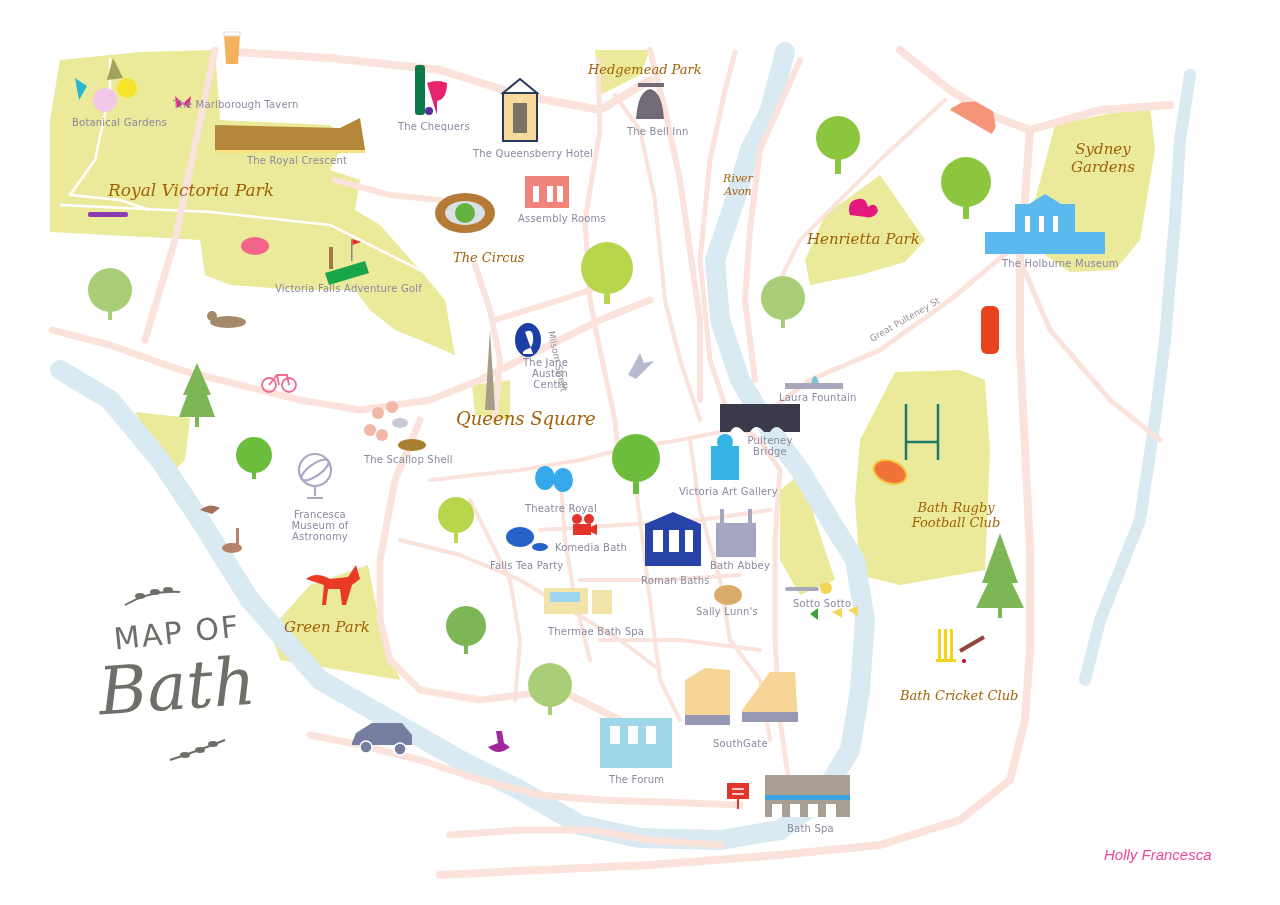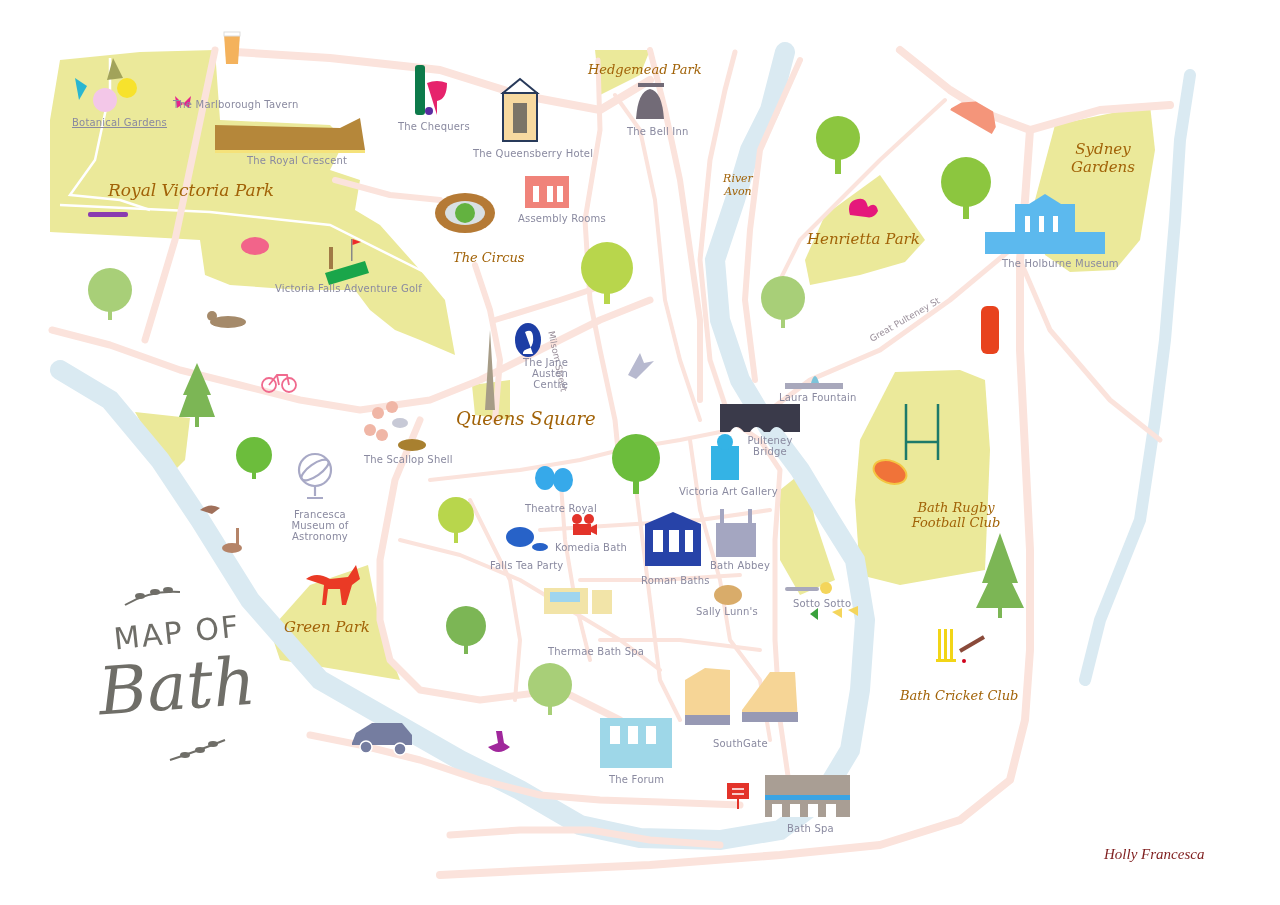--- a/index.html
+++ b/index.html
@@ -5,21 +5,21 @@
   html,body{margin:0;padding:0;background:#ffffff;}
   body{width:1280px;height:905px;position:relative;overflow:hidden;font-family:"DejaVu Sans",sans-serif;}
   #map{position:absolute;left:0;top:0;width:1280px;height:905px;}
   .lbl{position:absolute;white-space:nowrap;color:#8a8aa0;font-family:"DejaVu Sans",sans-serif;font-size:10px;letter-spacing:0.2px;}
   .area{position:absolute;white-space:nowrap;color:#a16207;font-family:"DejaVu Serif",serif;font-style:italic;font-size:15px;}
   .area.big{font-size:17px;}
   .street{position:absolute;white-space:nowrap;color:#9a8f9a;font-family:"DejaVu Sans",sans-serif;font-size:9px;}
   .title-block{position:absolute;left:92px;top:585px;width:170px;text-align:center;color:#6f6e68;}
   .title-top{font-family:"DejaVu Sans",sans-serif;font-size:30px;letter-spacing:2px;transform:rotate(-6deg);display:block;margin-top:30px;}
   .title-main{font-family:"DejaVu Serif",serif;font-style:italic;font-size:66px;display:block;margin-top:-2px;transform:rotate(-4deg);}
-  .sig{position:absolute;left:1104px;top:846px;font-family:Liberation Serif, serif;font-style:italic;font-size:15px;color:#7f1d1d;}
+  .sig{position:absolute;left:1104px;top:846px;font-family:Liberation Sans, sans-serif;font-style:italic;font-size:15px;color:#ec4899;}
 </style>
 </head>
 <body>
 
 <svg id="map" viewBox="0 0 1280 905" xmlns="http://www.w3.org/2000/svg">
 
   <g fill="#ebe99a">
     <path d="M60,60 L140,52 L215,50 L220,120 L330,125 L345,140 L330,170 L360,180 L355,210 L380,225 L420,270 L445,300 L455,355 L420,340 L395,330 L370,310 L355,290 L300,290 L230,285 L205,275 L200,240 L165,238 L50,232 L50,120 Z"></path>
     <path d="M595,50 L650,50 L640,75 L600,95 Z"></path>
     <path d="M880,175 L925,240 L905,262 L860,275 L810,285 L805,260 L825,215 Z"></path>
@@ -365,39 +365,39 @@
 <div class="area" style="left:453px;top:250px;font-size:13px;">The Circus</div>
 <div class="area" style="left:284px;top:618px;">Green Park</div>
 <div class="area" style="left:880px;top:500px;width:100px;white-space:normal;text-align:center;font-size:13px;margin-left:26px;">Bath Rugby Football Club</div>
 <div class="area" style="left:900px;top:688px;font-size:13px;">Bath Cricket Club</div>
 <div class="area" style="left:720px;top:172px;width:36px;white-space:normal;font-size:11px;text-align:center;">River Avon</div>
 
 <div class="street" style="left:556px;top:330px;transform:rotate(78deg);transform-origin:left top;">Milsom Street</div>
 <div class="street" style="left:868px;top:335px;transform:rotate(-30deg);transform-origin:left top;">Great Pulteney St</div>
 
 <div class="lbl" style="left:173px;top:63px;margin-top:36px;">The Marlborough Tavern</div>
-<div class="lbl" style="left:72px;top:117px;text-decoration:underline;">Botanical Gardens</div>
+<div class="lbl" style="left:72px;top:117px;">Botanical Gardens</div>
 <div class="lbl" style="left:247px;top:155px;">The Royal Crescent</div>
 <div class="lbl" style="left:398px;top:121px;">The Chequers</div>
 <div class="lbl" style="left:473px;top:148px;">The Queensberry Hotel</div>
 <div class="lbl" style="left:627px;top:126px;">The Bell Inn</div>
 <div class="lbl" style="left:518px;top:213px;">Assembly Rooms</div>
 <div class="lbl" style="left:275px;top:283px;">Victoria Falls Adventure Golf</div>
 <div class="lbl" style="left:508px;top:357px;width:60px;white-space:normal;text-align:right;">The Jane Austen Centre</div>
 <div class="lbl" style="left:364px;top:454px;">The Scallop Shell</div>
 <div class="lbl" style="left:280px;top:509px;width:80px;white-space:normal;text-align:center;">Francesca Museum of Astronomy</div>
 <div class="lbl" style="left:1002px;top:258px;">The Holburne Museum</div>
 <div class="lbl" style="left:779px;top:392px;">Laura Fountain</div>
 <div class="lbl" style="left:740px;top:435px;width:60px;white-space:normal;text-align:center;">Pulteney Bridge</div>
 <div class="lbl" style="left:679px;top:486px;">Victoria Art Gallery</div>
 <div class="lbl" style="left:525px;top:503px;">Theatre Royal</div>
 <div class="lbl" style="left:555px;top:542px;text-align:center;">Komedia Bath</div>
 <div class="lbl" style="left:490px;top:560px;">Falls Tea Party</div>
 <div class="lbl" style="left:641px;top:575px;">Roman Baths</div>
 <div class="lbl" style="left:710px;top:560px;">Bath Abbey</div>
-<div class="lbl" style="left:548px;top:626px;margin-top:20px;">Thermae Bath Spa</div>
+<div class="lbl" style="left:548px;top:626px;">Thermae Bath Spa</div>
 <div class="lbl" style="left:696px;top:606px;">Sally Lunn's</div>
 <div class="lbl" style="left:793px;top:598px;">Sotto Sotto</div>
 <div class="lbl" style="left:713px;top:738px;">SouthGate</div>
 <div class="lbl" style="left:609px;top:774px;">The Forum</div>
 <div class="lbl" style="left:787px;top:823px;">Bath Spa</div>
 
 <div class="sig">Holly Francesca</div>
 
 </body></html>

